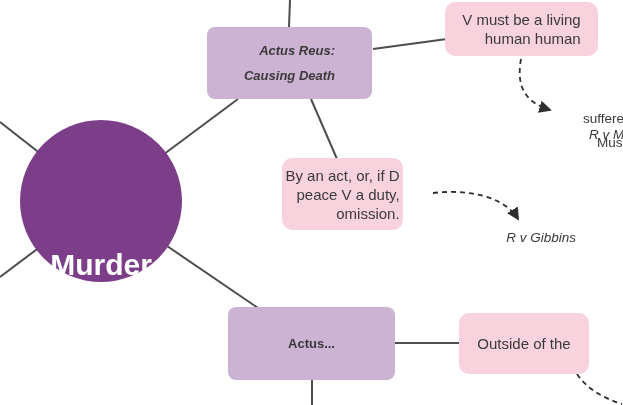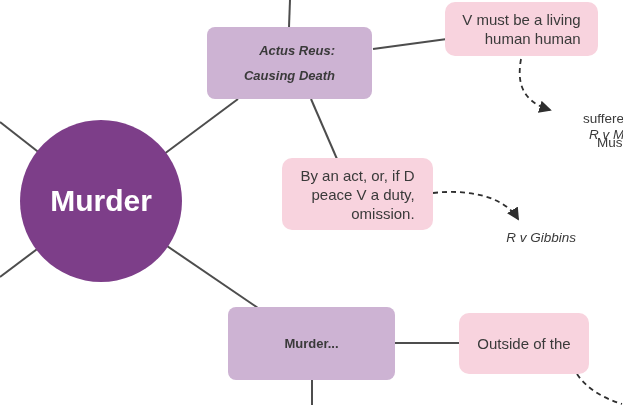--- a/index.html
+++ b/index.html
@@ -19,21 +19,21 @@
     background:var(--branch-box,#cdb3d3);border-radius:8px;
     font-weight:bold;font-style:italic;font-size:13px;line-height:25px;
   }
   .branch.upright{font-style:normal;}
   .leaf{
     background:var(--leaf-box,#f8d3de);border-radius:10px;
     font-size:15px;line-height:19px;
   }
   .circle-node{
     position:absolute;z-index:2;left:20px;top:120px;width:162px;height:162px;border-radius:50%;
-    background:var(--murder-circle,#7d3e89);display:flex;align-items:center;justify-content:center;
+    background:var(--murder-circle,#7d3e89);display:flex;align-items:flex-end;justify-content:center;
   }
   .circle-node .lbl{color:var(--murder-text,#ffffff);font-size:30px;font-weight:bold;}
   .note{position:absolute;z-index:1;color:var(--box-text,#3a3a3a);font-size:13.5px;line-height:16px;white-space:nowrap;}
   .note .it{font-style:italic;}
   .note-line{position:absolute;white-space:nowrap;}
   #note-gibbins{left:470px;top:230px;width:106px;text-align:right;font-style:italic;}
 </style>
 </head>
 <body>
 
@@ -68,30 +68,30 @@
   </div>
 </div>
 
 <div class="node leaf" style="left:445px;top:2px;width:153px;height:54px;">
   <div>
     <div>V must be a living</div>
     <div>human human</div>
   </div>
 </div>
 
-<div class="node leaf" style="left:282px;top:158px;width:151px;height:72px;">
+<div class="node leaf" style="left:282px;top:158px;width:121px;height:72px;">
   <div>
     <div>By an act, or, if D</div>
     <div>peace V a duty,</div>
     <div>omission.</div>
   </div>
 </div>
 
 <div class="node branch upright" style="left:228px;top:307px;width:167px;height:73px;font-style:normal;">
-  <div>Murder...</div>
+  <div>Actus...</div>
 </div>
 
 <div class="node leaf" style="left:459px;top:313px;width:130px;height:61px;">
   <div>
     <div>Outside of the</div>
   </div>
 </div>
 
 <div class="note">
   <span class="note-line" style="left:597px;top:95px;margin-top:40px;">Mus</span>

